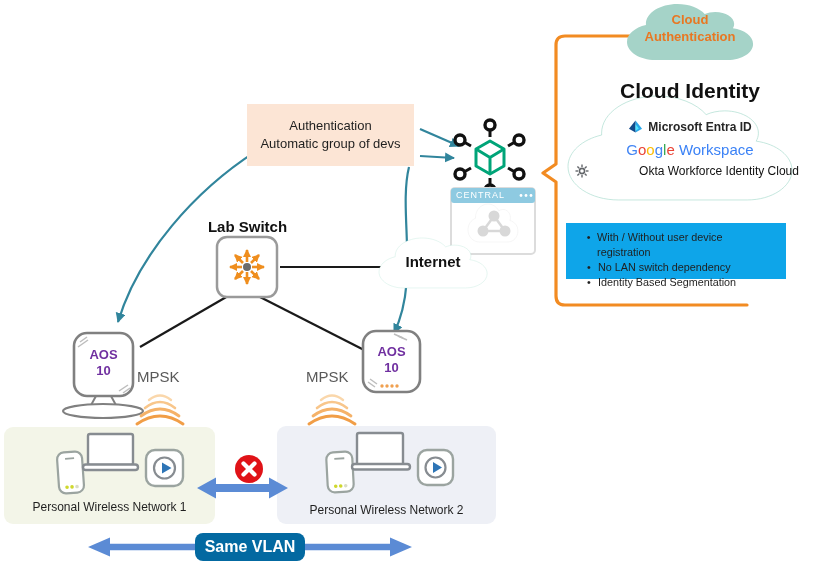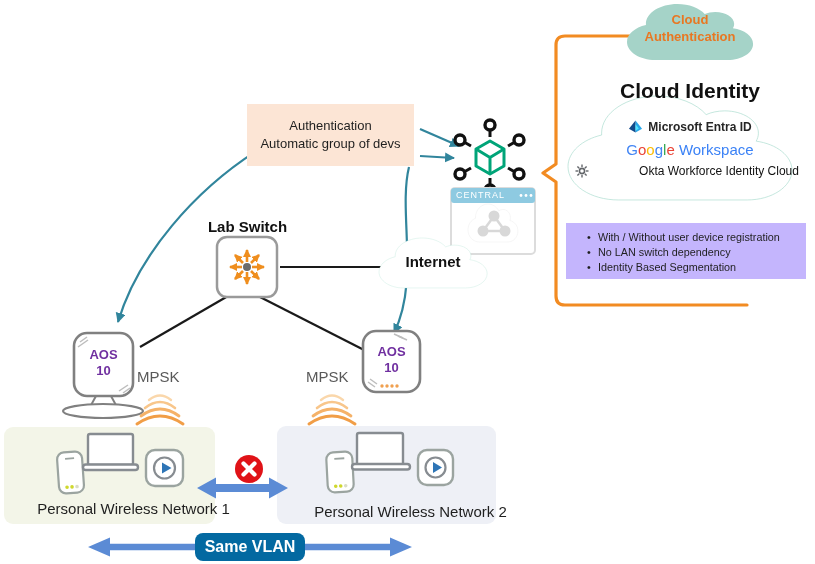--- a/index.html
+++ b/index.html
@@ -7,27 +7,27 @@
           font-family:"Liberation Sans",sans-serif;color:#1a1a1a;}
   .layer0{position:absolute;inset:0;z-index:0;}
   svg.layer1{position:absolute;top:0;left:0;z-index:1;}
   .layer2{position:absolute;z-index:2;}
   .txt{position:absolute;z-index:3;}
   .center{text-align:center;}
   
   .group-box{position:absolute;border-radius:9px;}
   .g1{left:4px;top:427px;width:211px;height:97px;background:#f3f5e8;}
   .g2{left:277px;top:426px;width:219px;height:98px;background:#eef0f6;}
-  .group-label{position:absolute;left:0;right:0;font-size:15px;color:#1f1f1f;text-align:center;margin-left:24px;}
+  .group-label{position:absolute;left:0;right:0;font-size:12px;color:#1f1f1f;text-align:center;}
   
   .auth-box{left:247px;top:104px;width:167px;height:62px;background:#fce5d5;
             display:flex;flex-direction:column;justify-content:center;text-align:center;
             font-size:13px;line-height:1.38;color:#1f1f1f;}
   
-  .benefits-box{left:566px;top:223px;width:240px;height:56px;background:#c4b5fd;
+  .benefits-box{left:566px;top:223px;width:220px;height:56px;background:#0ea5e9;
                 padding:7px 16px 0 14px;box-sizing:border-box;font-size:10.8px;color:#1f1f1f;}
   .benefit-row{display:flex;line-height:15px;}
   .benefit-row .bullet{width:18px;text-align:center;}
   .benefit-row .bullet::before{content:"•";}
   
   .vlan-badge{left:195px;top:533px;width:110px;height:28px;background:#0369a1;border-radius:8px;
               color:#fff;font-weight:bold;font-size:16px;line-height:28px;text-align:center;}
   
   .cloud-auth-txt{left:627px;top:12px;width:126px;color:#e87722;font-weight:bold;font-size:13px;line-height:1.3;}
   .heading{font-weight:bold;font-size:21px;color:#111;}

